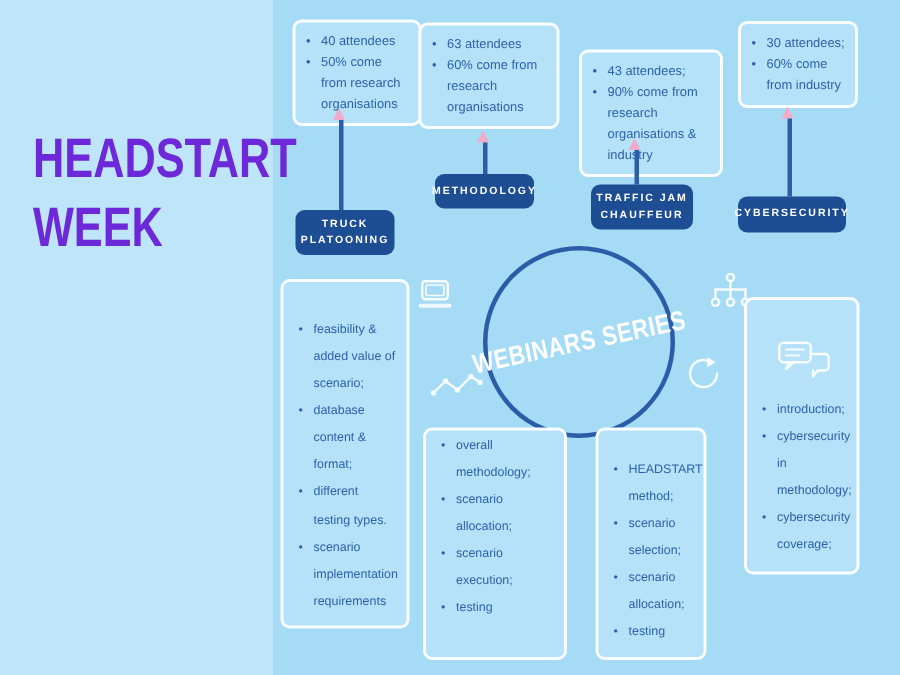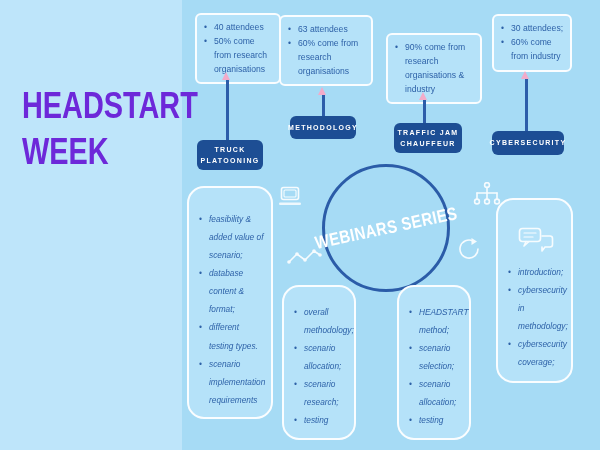--- a/index.html
+++ b/index.html
@@ -19,21 +19,21 @@
   }
   .main-title .tline{display:block;transform:scaleX(0.78);transform-origin:0 50%;white-space:nowrap;}
 
   
   .box{
     position:absolute;background:#b5e2f9;
     border:2px solid #fafdff;border-radius:6px;
     color:#2e62a8;box-sizing:border-box;
   }
   .stat-box{padding:6px 5px 5px 6px;font-size:8.6px;line-height:1.62;}
-  .topic-box{padding:22px 6px 8px 9px;font-size:8.3px;line-height:2.18;border-radius:17px;font-style:italic;}
+  .topic-box{padding:22px 6px 8px 9px;font-size:8.3px;line-height:2.18;border-radius:6px;}
   .bullet{position:relative;padding-left:11px;}
   .bullet::before{content:"\2022";position:absolute;left:1px;top:0;color:#2e62a8;}
 
   
   .label-box{
     position:absolute;background:#1d4e94;border-radius:6px;
     color:#ffffff;font-weight:bold;font-size:7px;letter-spacing:1.3px;
     display:flex;align-items:center;justify-content:center;text-align:center;
     line-height:1.6;box-sizing:border-box;padding:4px 3px;
   }
@@ -76,20 +76,21 @@
 
   <div class="box stat-box" style="left:195px;top:13px;width:86px;min-height:61px;">
     <div class="bullet">40 attendees</div>
     <div class="bullet">50% come from research organisations</div>
   </div>
   <div class="box stat-box" style="left:279px;top:15px;width:94px;min-height:67px;">
     <div class="bullet">63 attendees</div>
     <div class="bullet">60% come from research organisations</div>
   </div>
   <div class="box stat-box" style="left:386px;top:33px;width:96px;min-height:58px;">
+    <div class="bullet">43 attendees;</div>
     <div class="bullet">90% come from research organisations &amp; industry</div>
   </div>
   <div class="box stat-box" style="left:492px;top:14px;width:80px;min-height:58px;">
     <div class="bullet">30 attendees;</div>
     <div class="bullet">60% come from industry</div>
   </div>
 
   <div class="arrow-up" style="left:222px;top:72px;"></div>
   <div class="connector" style="left:226px;top:80px;height:61px;"></div>
 
@@ -162,24 +163,24 @@
     </svg>
   </span>
 
   <div class="box topic-box" style="left:187px;top:186px;width:86px;min-height:207px;">
     <div class="bullet">feasibility &amp; added value of scenario;</div>
     <div class="bullet">database content &amp; format;</div>
     <div class="bullet">different testing types.</div>
     <div class="bullet">scenario implementation requirements</div>
   </div>
 
-  <div class="box topic-box" style="left:282px;top:285px;width:74px;min-height:155px;padding-top:16px;">
+  <div class="box topic-box" style="left:282px;top:285px;width:96px;min-height:155px;padding-top:0;">
     <div class="bullet">overall methodology;</div>
     <div class="bullet">scenario allocation;</div>
-    <div class="bullet">scenario research;</div>
+    <div class="bullet">scenario execution;</div>
     <div class="bullet">testing</div>
   </div>
 
   <div class="box topic-box" style="left:397px;top:285px;width:74px;min-height:153px;padding-top:16px;">
     <div class="bullet">HEADSTART method;</div>
     <div class="bullet">scenario selection;</div>
     <div class="bullet">scenario allocation;</div>
     <div class="bullet">testing</div>
   </div>
 

